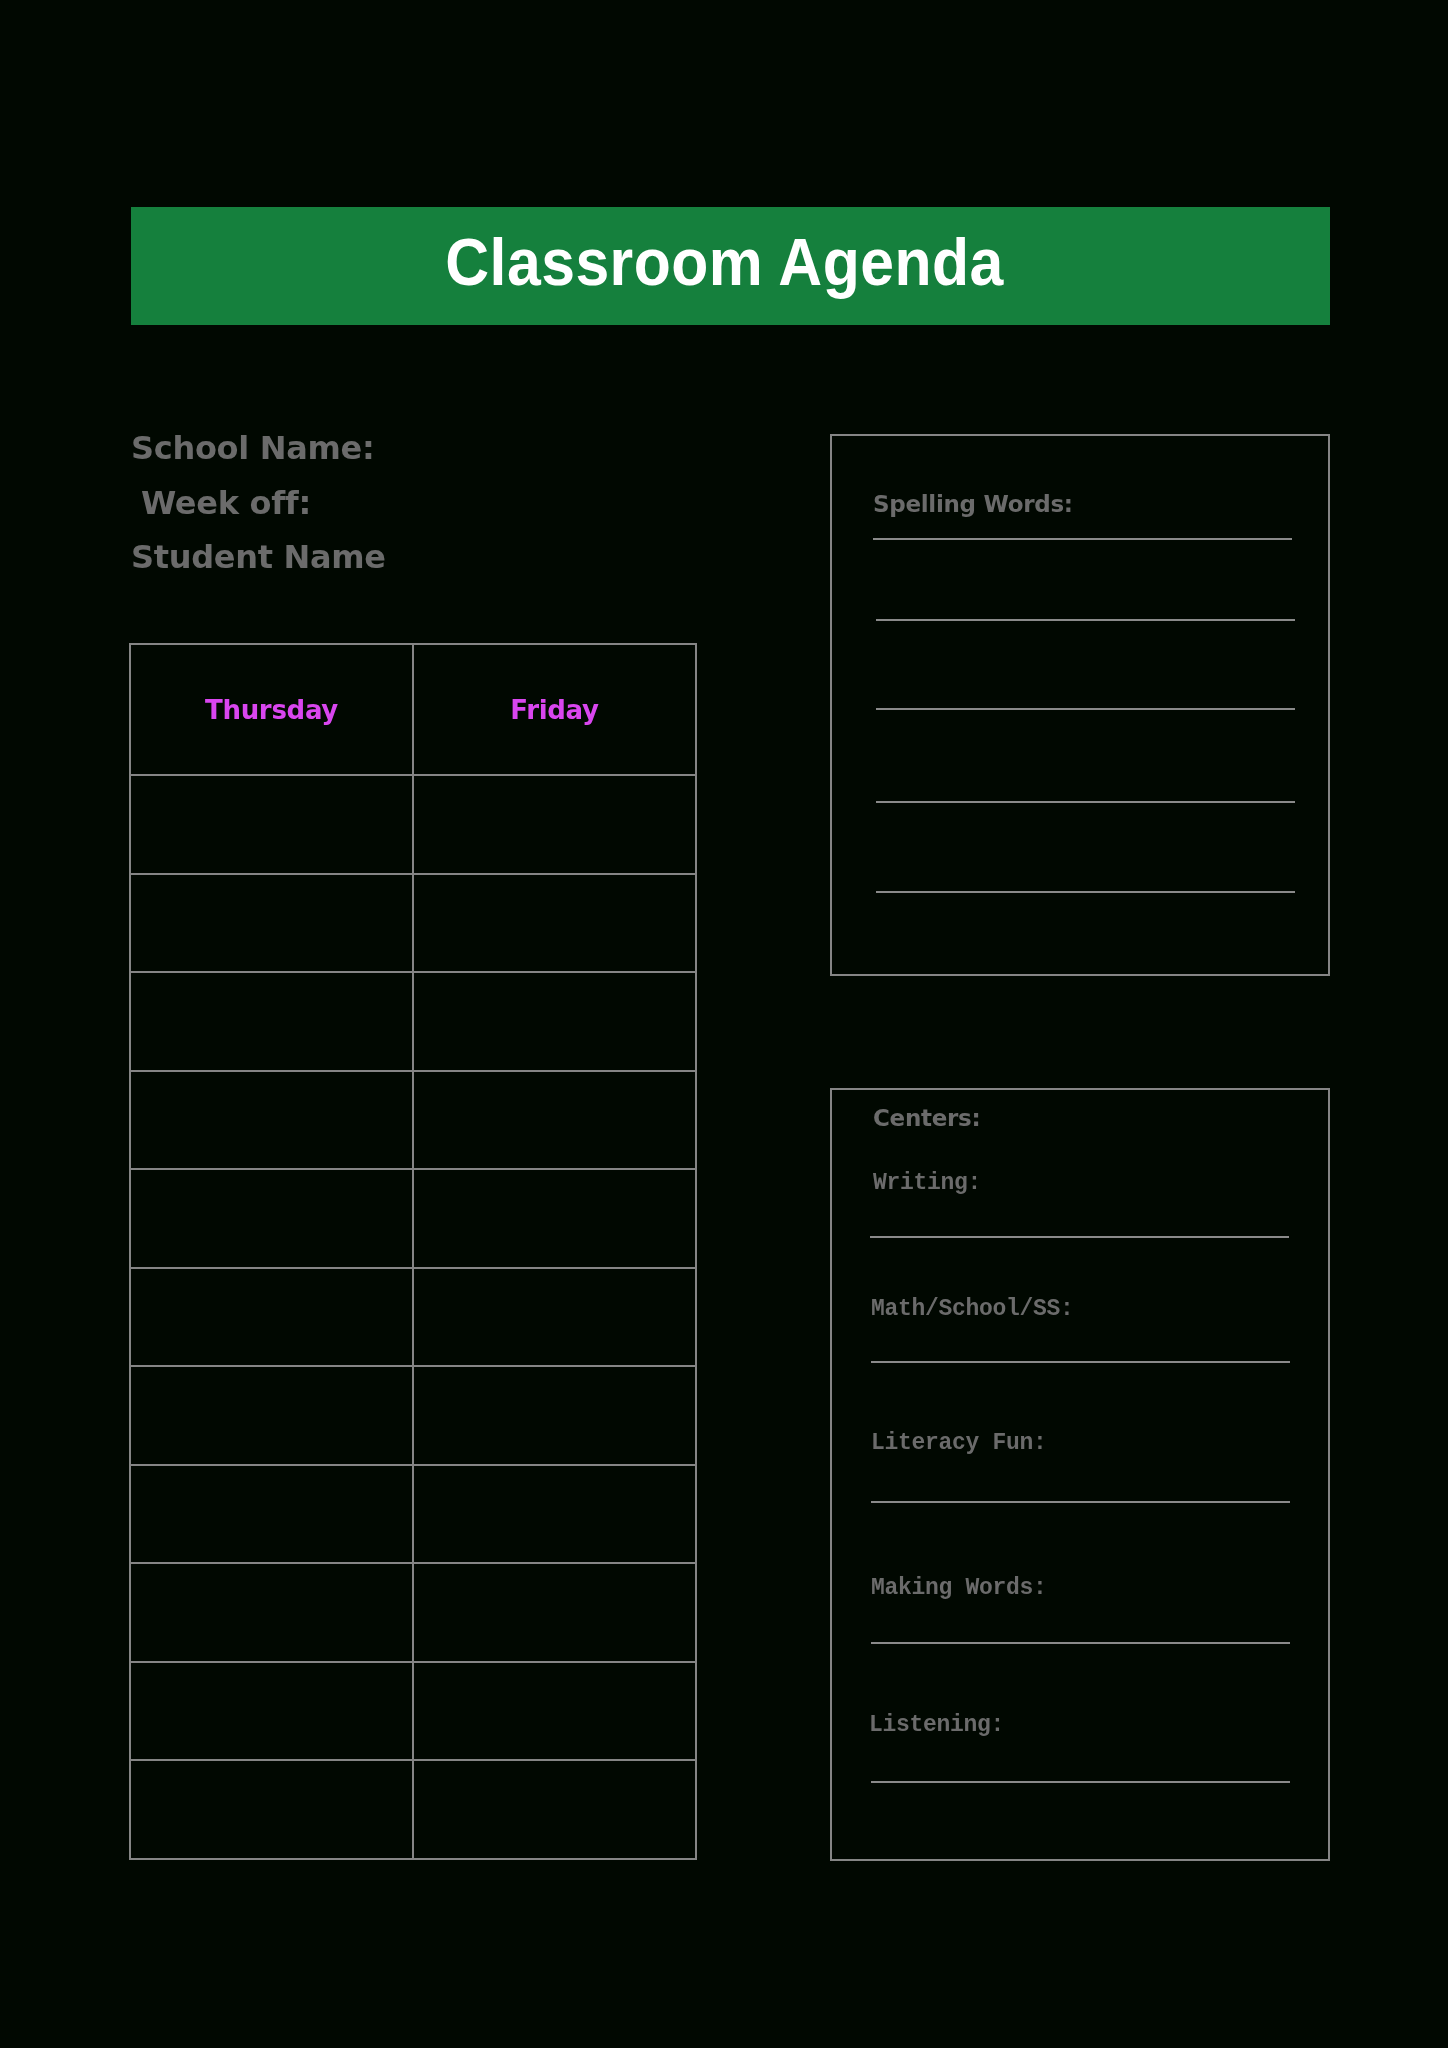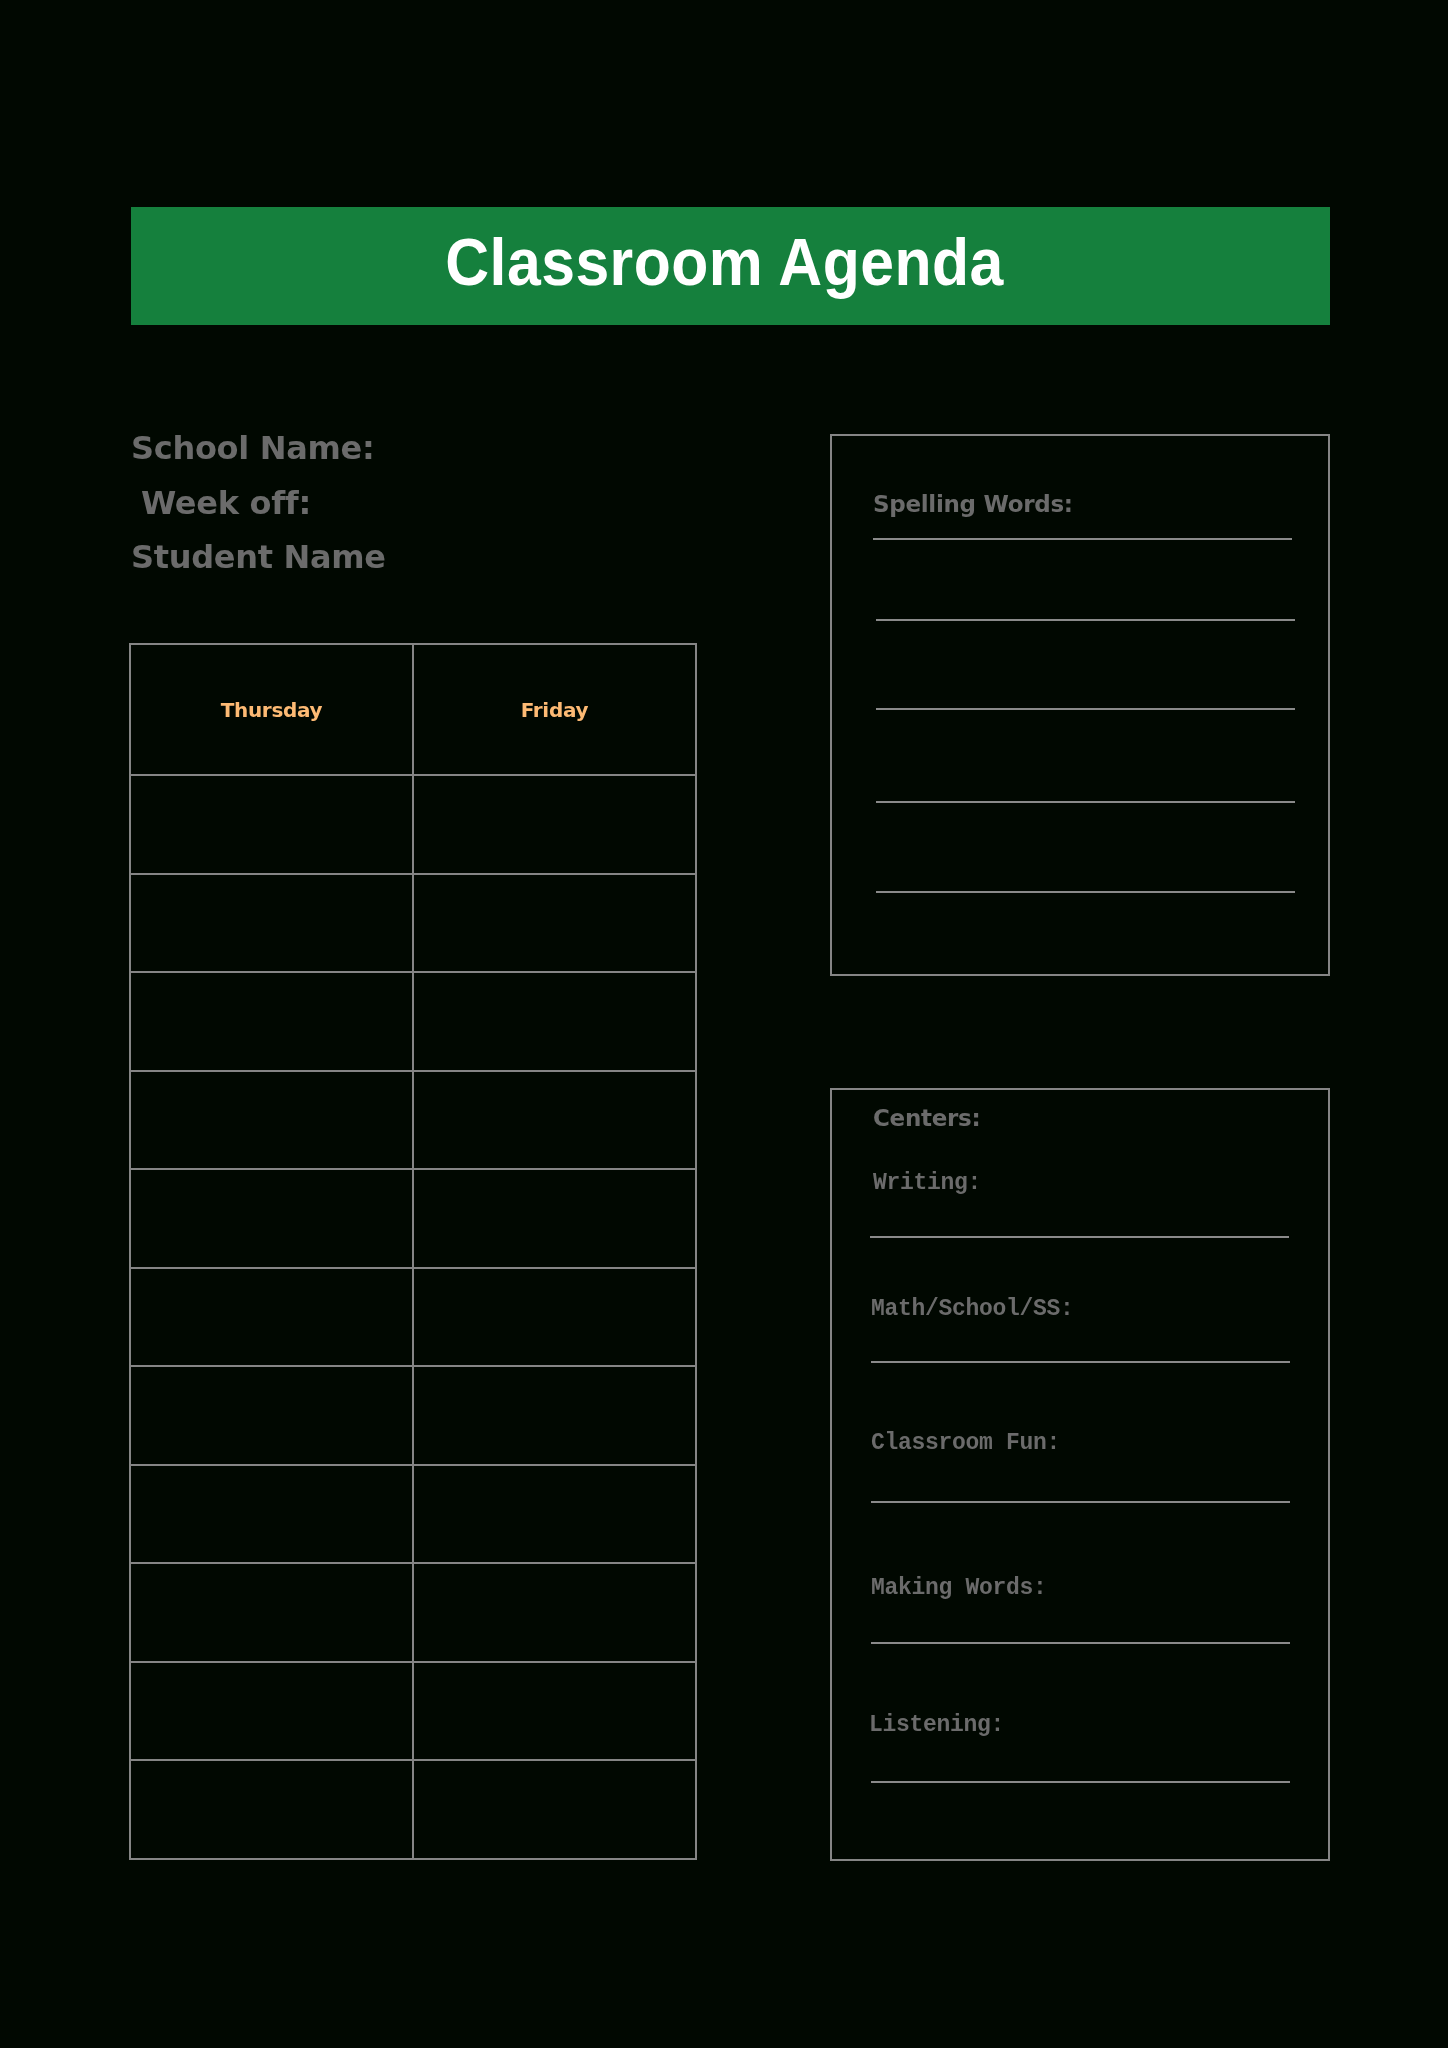--- a/index.html
+++ b/index.html
@@ -57,24 +57,24 @@
       width: 568px;
       border-collapse: collapse;
       table-layout: fixed;
     }
     .agenda-table th, .agenda-table td {
       border: 2px solid #858585;
       padding: 0;
     }
     .agenda-table th {
       height: 129px;
-      color: #fdba74;
+      color: #d946ef;
       font-family: "DejaVu Sans", sans-serif;
       font-weight: bold;
-      font-size: 20px;
+      font-size: 26px;
       text-align: center;
       vertical-align: middle;
       letter-spacing: -0.3px;
     }
     .agenda-table td {
       height: 96.5px;
     }
     
     .box {
       position: absolute;
@@ -182,20 +182,20 @@
 
 <div class="box centers-box"></div>
 <div class="label box-heading" style="left:873px; top:1105px;">Centers:</div>
 
 <div class="label center-label" style="left:873px; top:1170px;">Writing:</div>
 <div class="write-line" style="left:870px; top:1236px; width:419px;"></div>
 
 <div class="label center-label" style="left:871px; top:1296px;">Math/School/SS:</div>
 <div class="write-line" style="left:871px; top:1361px; width:419px;"></div>
 
-<div class="label center-label" style="left:871px; top:1430px;">Classroom Fun:</div>
+<div class="label center-label" style="left:871px; top:1430px;">Literacy Fun:</div>
 <div class="write-line" style="left:871px; top:1501px; width:419px;"></div>
 
 <div class="label center-label" style="left:871px; top:1575px;">Making Words:</div>
 <div class="write-line" style="left:871px; top:1642px; width:419px;"></div>
 
 <div class="label center-label" style="left:869px; top:1712px;">Listening:</div>
 <div class="write-line" style="left:871px; top:1781px; width:419px;"></div>
 
 </body></html>

